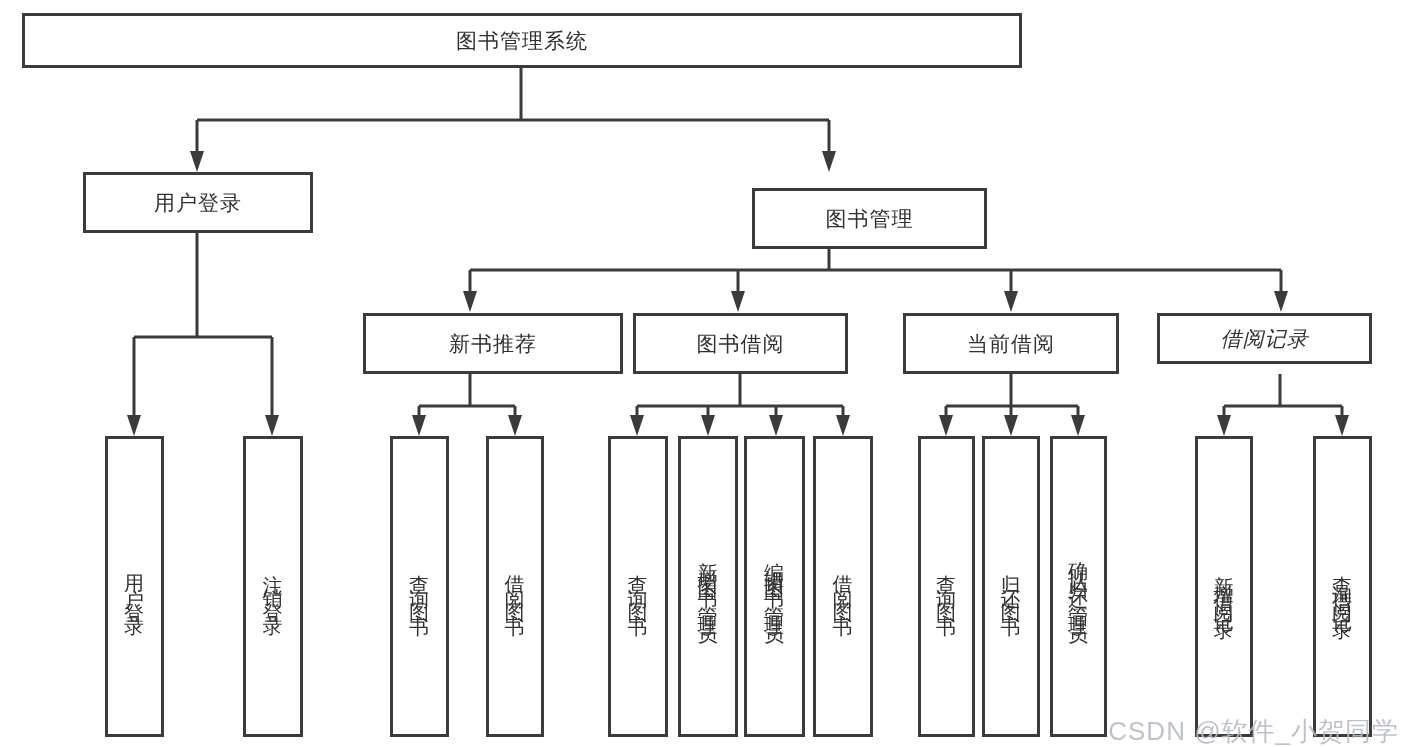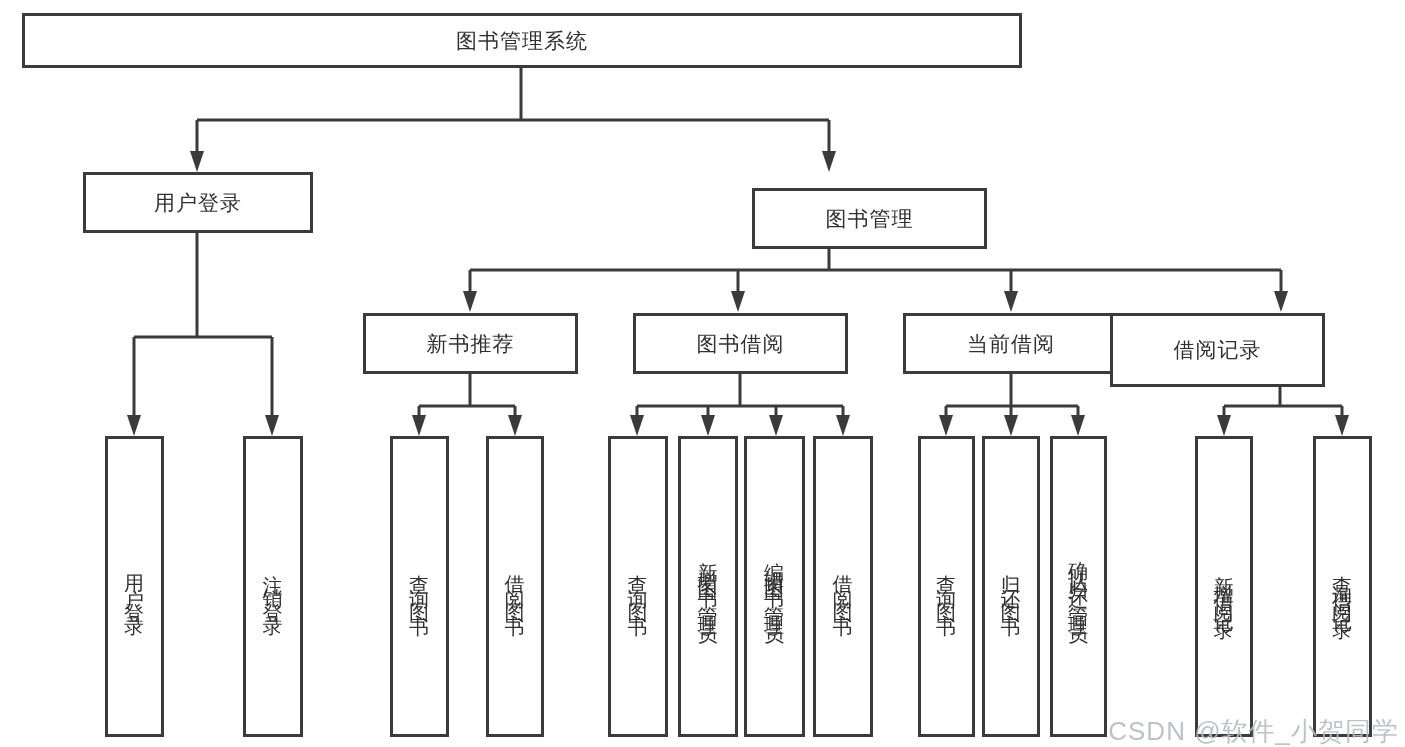--- a/index.html
+++ b/index.html
@@ -110,30 +110,30 @@
     <span>图书管理系统</span>
   </div>
 
   <div class="node h" style="left:83px; top:172px; width:230px; height:61px;">
     <span>用户登录</span>
   </div>
   <div class="node h" style="left:752px; top:172px; width:235px; height:61px;margin-top:16px;">
     <span>图书管理</span>
   </div>
 
-  <div class="node h" style="left:363px; top:313px; width:215px; height:61px;">
+  <div class="node h" style="left:363px; top:313px; width:260px; height:61px;">
     <span>新书推荐</span>
   </div>
   <div class="node h" style="left:903px; top:313px; width:216px; height:61px;">
     <span>当前借阅</span>
   </div>
   <div class="node h" style="left:633px; top:313px; width:215px; height:61px;">
     <span>图书借阅</span>
   </div>
-  <div class="node h" style="left:1110px; top:313px; width:215px; height:74px;">
+  <div class="node h" style="left:1157px; top:313px; width:215px; height:51px;font-style:italic;">
     <span>借阅记录</span>
   </div>
 
   <div class="node v" style="left:105px; top:436px; width:59px; height:301px;">
     <span>用户登录</span>
   </div>
   <div class="node v" style="left:243px; top:436px; width:60px; height:301px;">
     <span>注销登录</span>
   </div>
 

